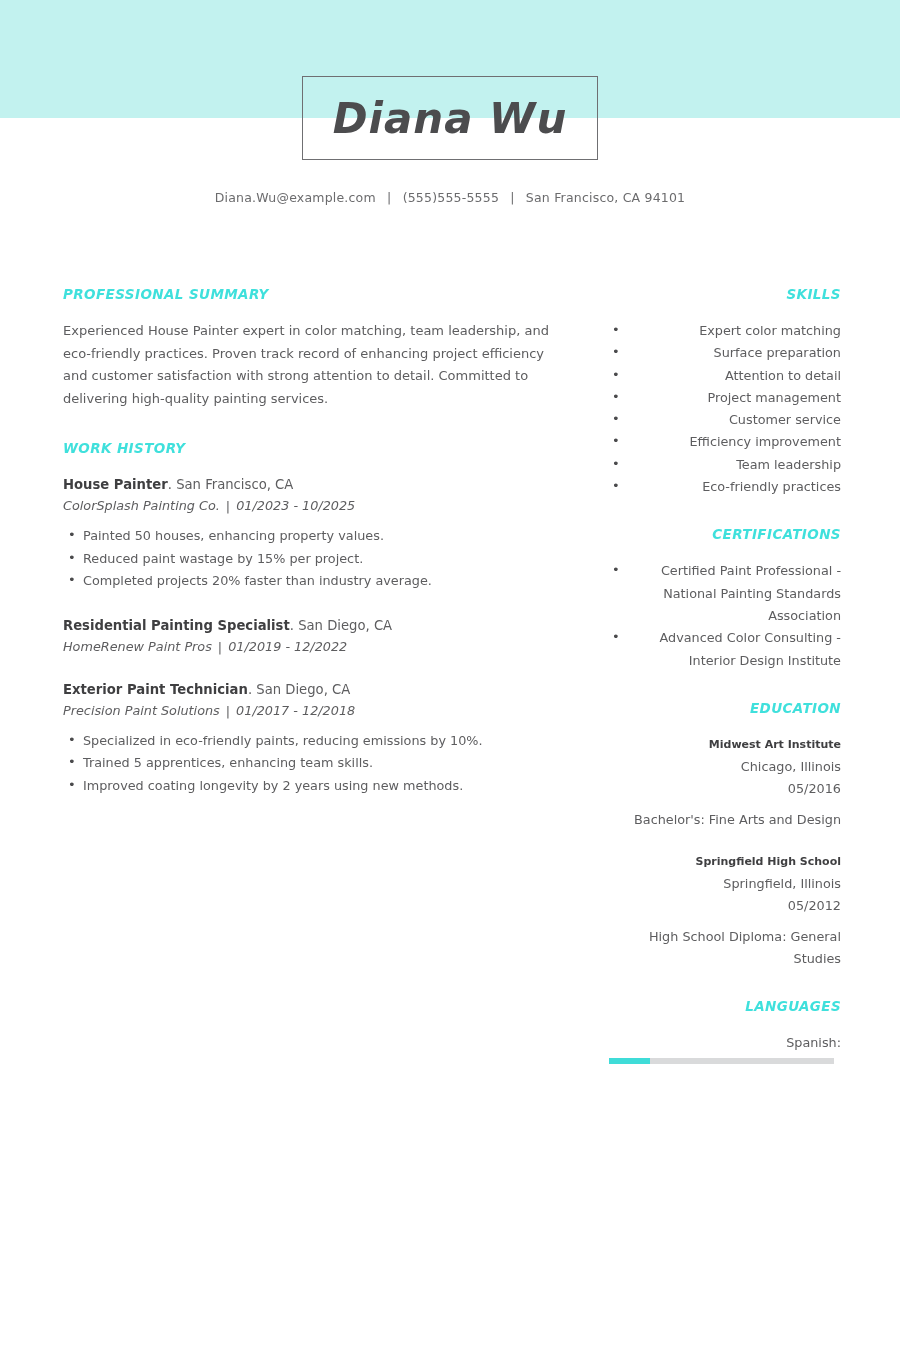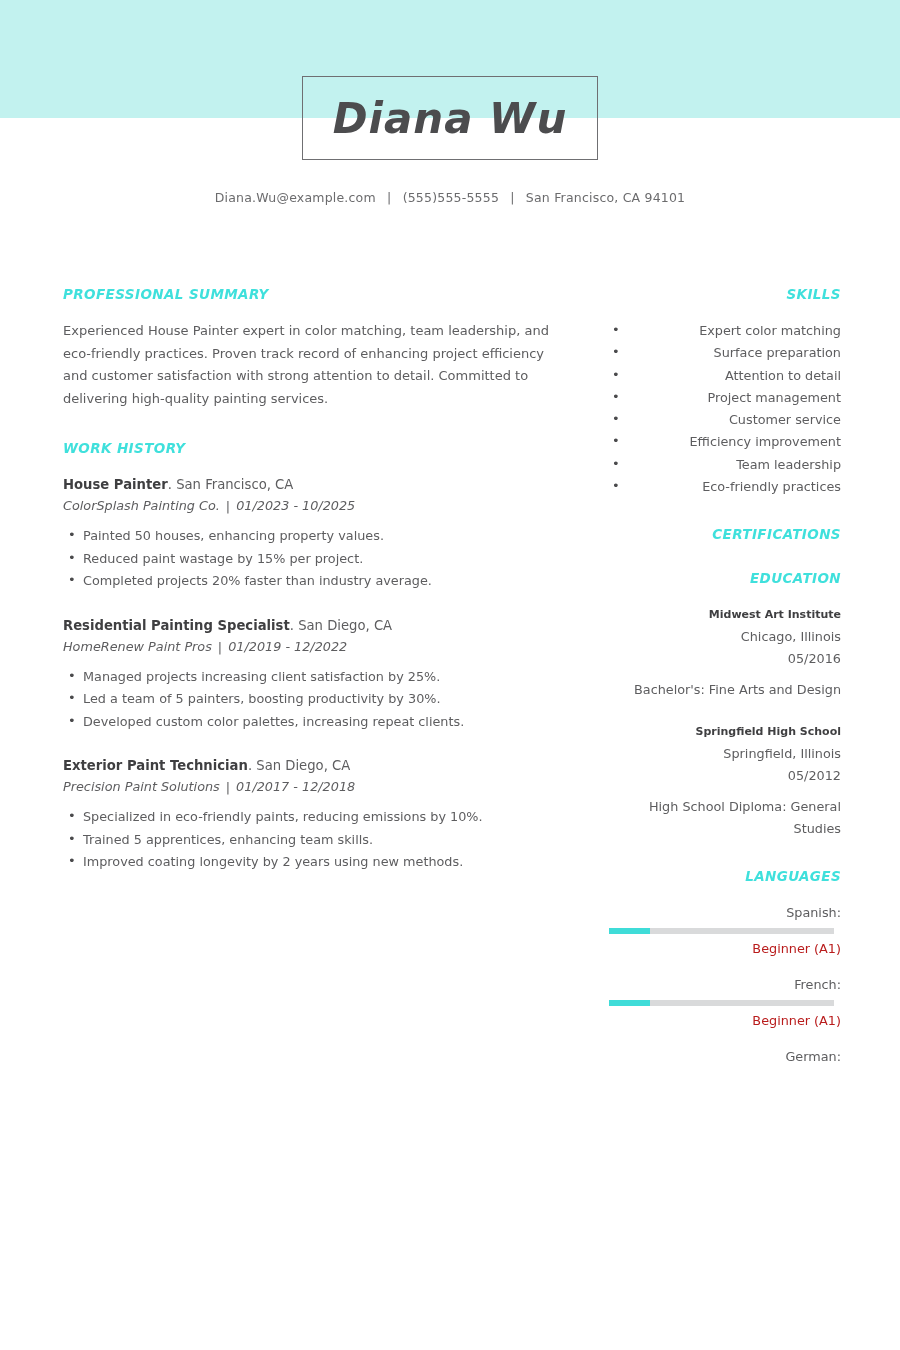--- a/index.html
+++ b/index.html
@@ -158,25 +158,20 @@
             <div class="job-line2"><span>ColorSplash Painting Co.</span><span class="bar">|</span><span>01/2023 - 10/2025</span></div>
             <ul class="blist">
               <li>Painted 50 houses, enhancing property values.</li>
               <li>Reduced paint wastage by 15% per project.</li>
               <li>Completed projects 20% faster than industry average.</li>
             </ul>
           </div>
           <div class="job">
             <div class="job-line1"><span class="job-title">Residential Painting Specialist</span><span class="job-loc">. San Diego, CA</span></div>
             <div class="job-line2"><span>HomeRenew Paint Pros</span><span class="bar">|</span><span>01/2019 - 12/2022</span></div>
-            <ul class="blist">
-              <li>Managed projects increasing client satisfaction by 25%.</li>
-              <li>Led a team of 5 painters, boosting productivity by 30%.</li>
-              <li>Developed custom color palettes, increasing repeat clients.</li>
-            </ul>
           </div>
           <div class="job">
             <div class="job-line1"><span class="job-title">Exterior Paint Technician</span><span class="job-loc">. San Diego, CA</span></div>
             <div class="job-line2"><span>Precision Paint Solutions</span><span class="bar">|</span><span>01/2017 - 12/2018</span></div>
             <ul class="blist">
               <li>Specialized in eco-friendly paints, reducing emissions by 10%.</li>
               <li>Trained 5 apprentices, enhancing team skills.</li>
               <li>Improved coating longevity by 2 years using new methods.</li>
             </ul>
           </div>
@@ -196,20 +191,24 @@
           <li>Project management</li>
           <li>Customer service</li>
           <li>Efficiency improvement</li>
           <li>Team leadership</li>
           <li>Eco-friendly practices</li>
         </ul>
     </div>
 
     <div class="sec-right">
       <div class="sec-head">CERTIFICATIONS</div>
+      <ul class="rlist" id="certs-list">
+          <li>Certified Paint Professional - National Painting Standards Association</li>
+          <li>Advanced Color Consulting - Interior Design Institute</li>
+        </ul>
     </div>
 
     <div class="sec-right">
       <div class="sec-head">EDUCATION</div>
       <div id="edu-container">
           <div class="edu">
             <div class="edu-school">Midwest Art Institute</div>
             <div class="edu-line">Chicago, Illinois</div>
             <div class="edu-line">05/2016</div>
             <div class="edu-degree">Bachelor's: Fine Arts and Design</div>

